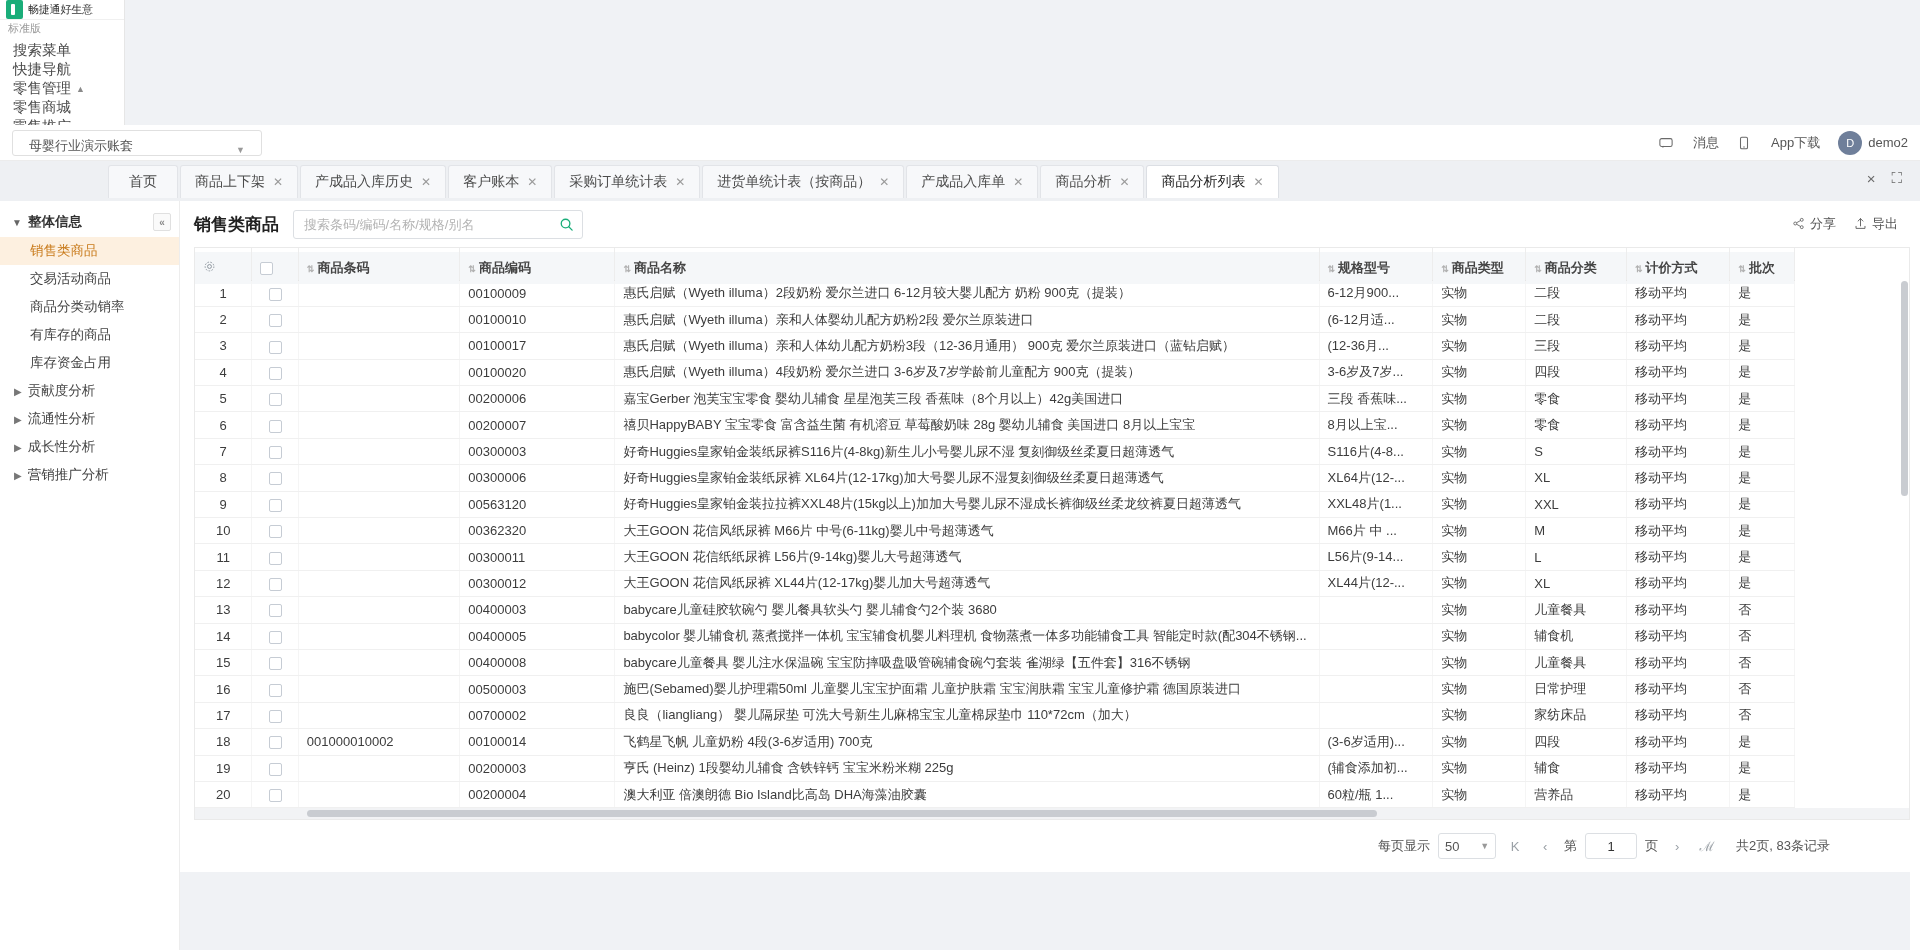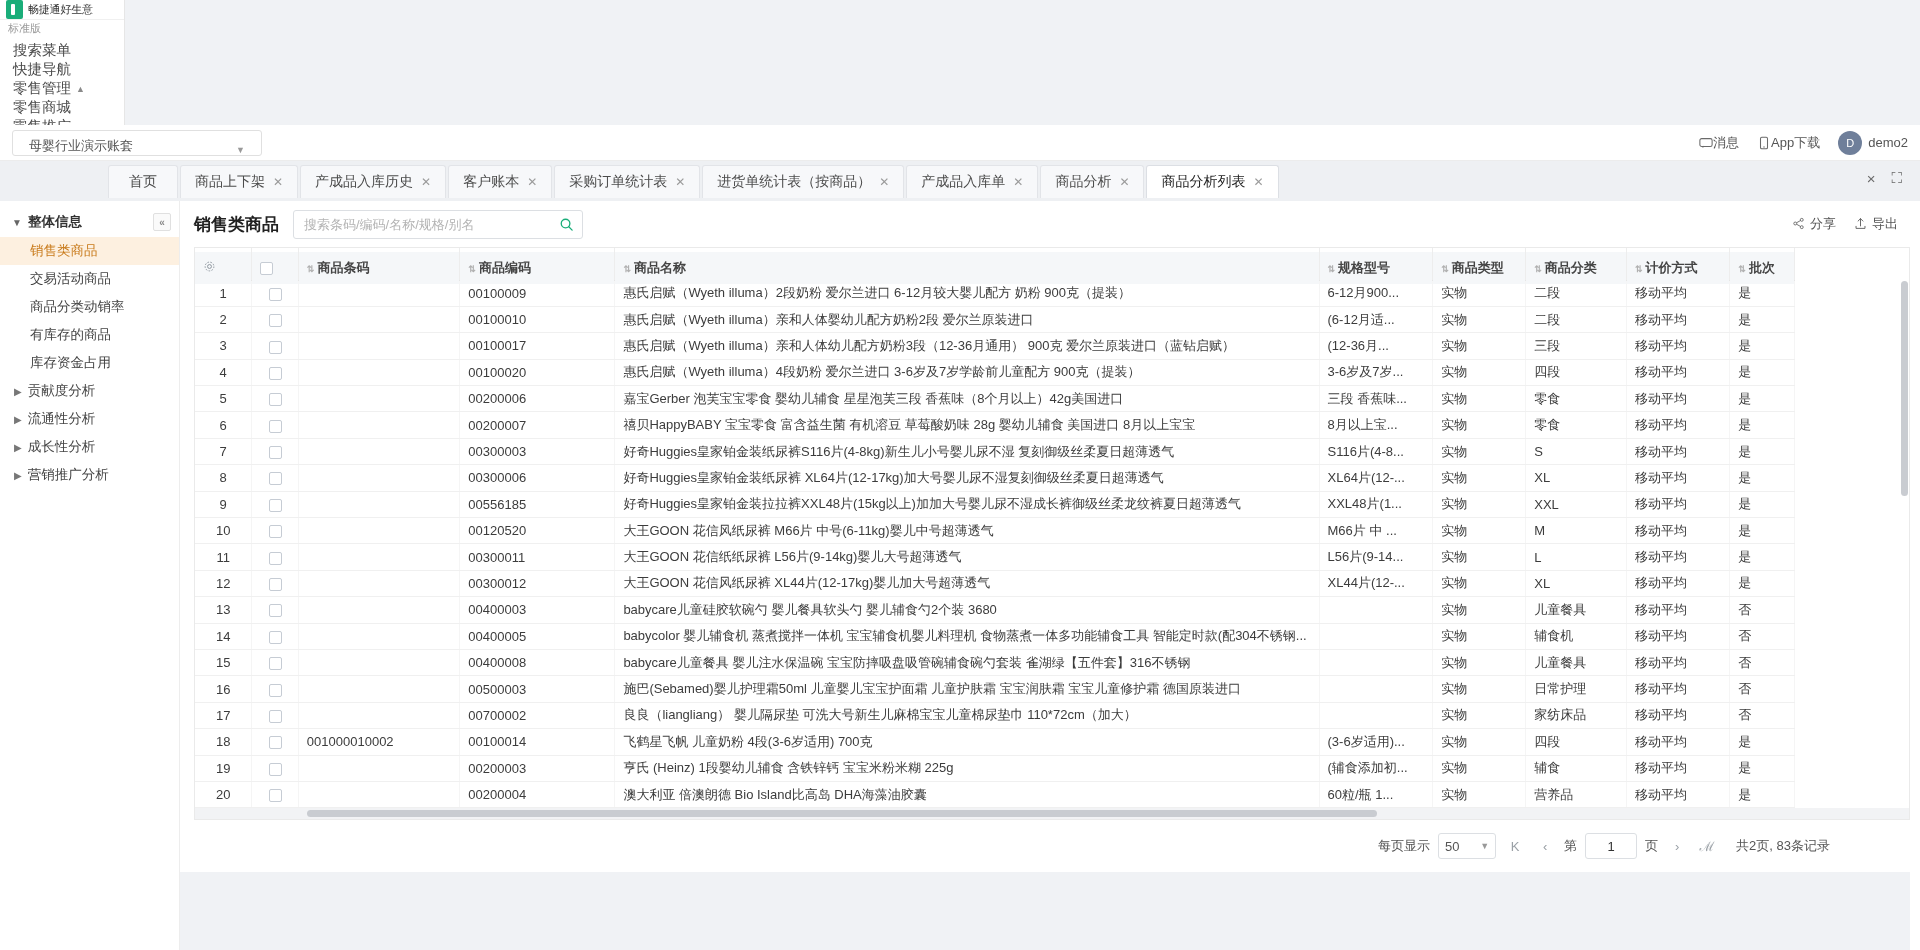--- a/index.html
+++ b/index.html
@@ -104,21 +104,21 @@
   }
   .acct-select .chev { font-size: 9px; color: #999; }
   .top-right {
     margin-left: auto;
     display: flex;
     align-items: center;
     gap: 18px;
     font-size: 13px;
     color: #555;
   }
-  .top-right .tr-item { display: flex; align-items: center; gap: 0; cursor: pointer; }
+  .top-right .tr-item { display: flex; align-items: center; gap: 20px; cursor: pointer; }
   .avatar-wrap { display: flex; align-items: center; gap: 6px; cursor: pointer; }
   .avatar {
     width: 24px; height: 24px; border-radius: 50%;
     background: #6f7f9a;
     display: flex; align-items: center; justify-content: center;
     color: #fff; font-size: 11px;
   }
   .ico {
     display: inline-block;
     width: 14px; height: 14px;
@@ -747,33 +747,33 @@
                   <td class="c-spec">XL64片(12-...</td>
                   <td class="c-type">实物</td>
                   <td class="c-cls">XL</td>
                   <td class="c-price">移动平均</td>
                   <td class="c-bat">是</td>
                 </tr>
                 <tr>
                   <td class="c-idx">9</td>
                   <td class="c-chk"><span class="chk"></span></td>
                   <td class="c-bar"></td>
-                  <td class="c-code">00556185</td>
+                  <td class="c-code">00563120</td>
                   <td class="c-name">好奇Huggies皇家铂金装拉拉裤XXL48片(15kg以上)加加大号婴儿尿不湿成长裤御级丝柔龙纹裤夏日超薄透气</td>
                   <td class="c-spec">XXL48片(1...</td>
                   <td class="c-type">实物</td>
                   <td class="c-cls">XXL</td>
                   <td class="c-price">移动平均</td>
                   <td class="c-bat">是</td>
                 </tr>
                 <tr>
                   <td class="c-idx">10</td>
                   <td class="c-chk"><span class="chk"></span></td>
                   <td class="c-bar"></td>
-                  <td class="c-code">00120520</td>
+                  <td class="c-code">00362320</td>
                   <td class="c-name">大王GOON 花信风纸尿裤 M66片 中号(6-11kg)婴儿中号超薄透气</td>
                   <td class="c-spec">M66片 中 ...</td>
                   <td class="c-type">实物</td>
                   <td class="c-cls">M</td>
                   <td class="c-price">移动平均</td>
                   <td class="c-bat">是</td>
                 </tr>
                 <tr>
                   <td class="c-idx">11</td>
                   <td class="c-chk"><span class="chk"></span></td>

